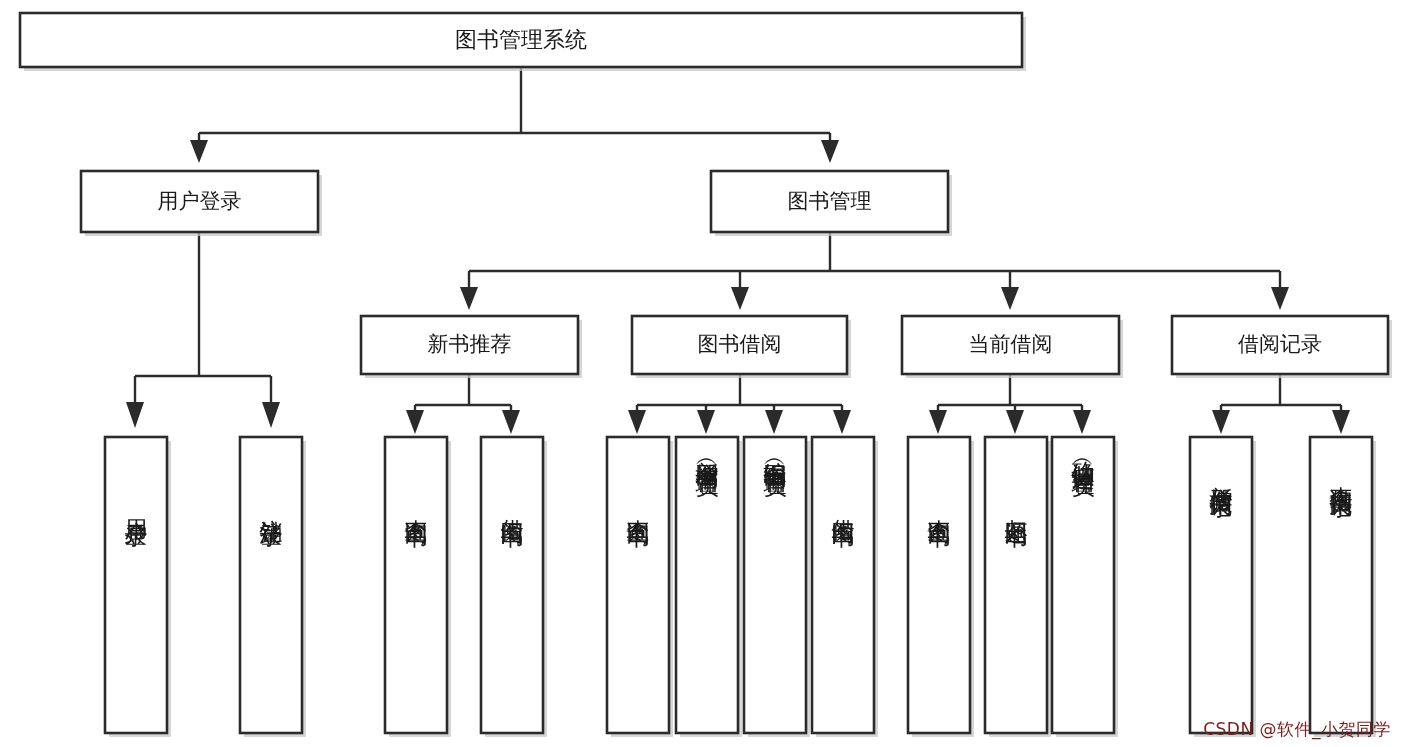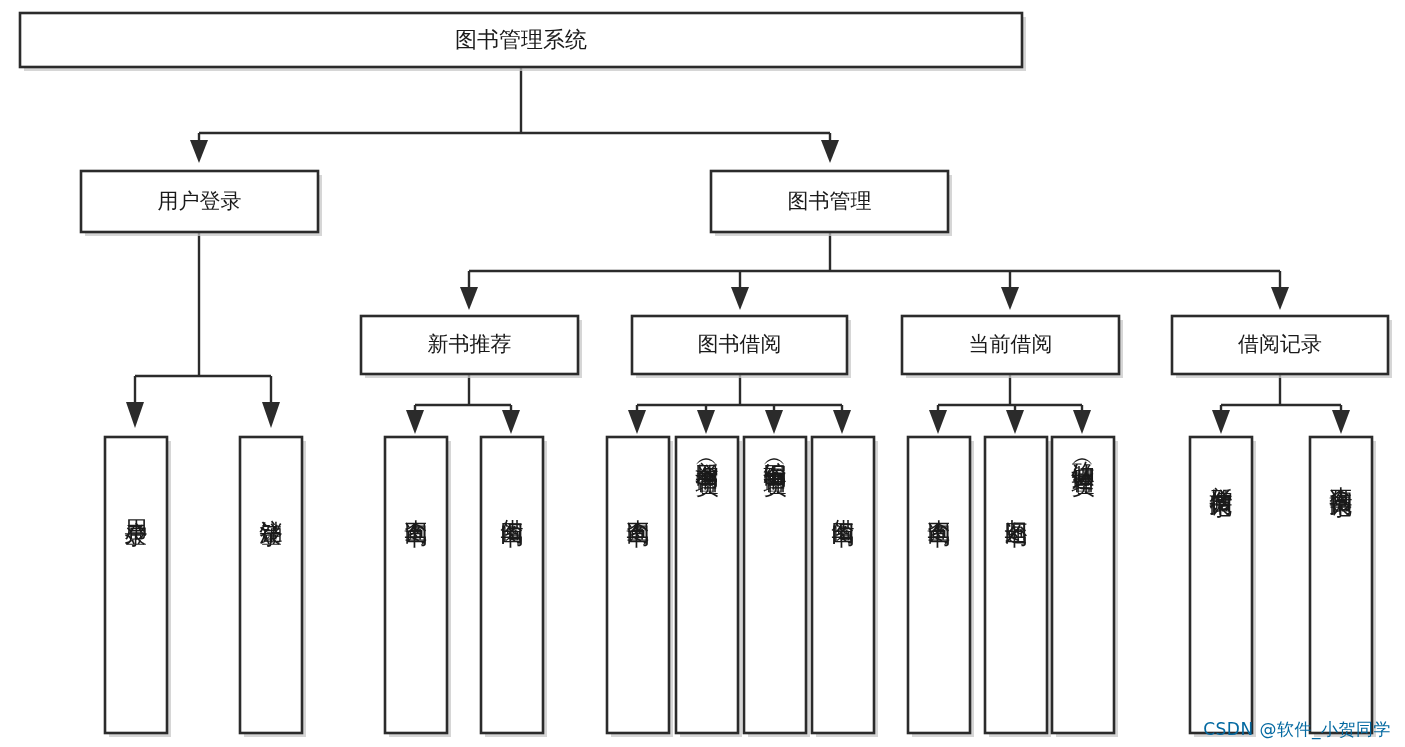--- a/index.html
+++ b/index.html
@@ -72,21 +72,21 @@
     letter-spacing: 2px;
     color: #1a1a1a;
     white-space: nowrap;
   }
   .watermark {
     position: absolute;
     right: 14px;
     bottom: 6px;
     font-family: "DejaVu Sans", "Liberation Sans", sans-serif;
     font-size: 17px;
-    color: #0369a1;
+    color: #7f1d1d;
     letter-spacing: 0.5px;
     white-space: nowrap;
   }
 </style>
 </head>
 <body>
 
 <div id="diagram-root">
 
   <svg id="flowchart" viewBox="0 0 1405 747" xmlns="http://www.w3.org/2000/svg">

